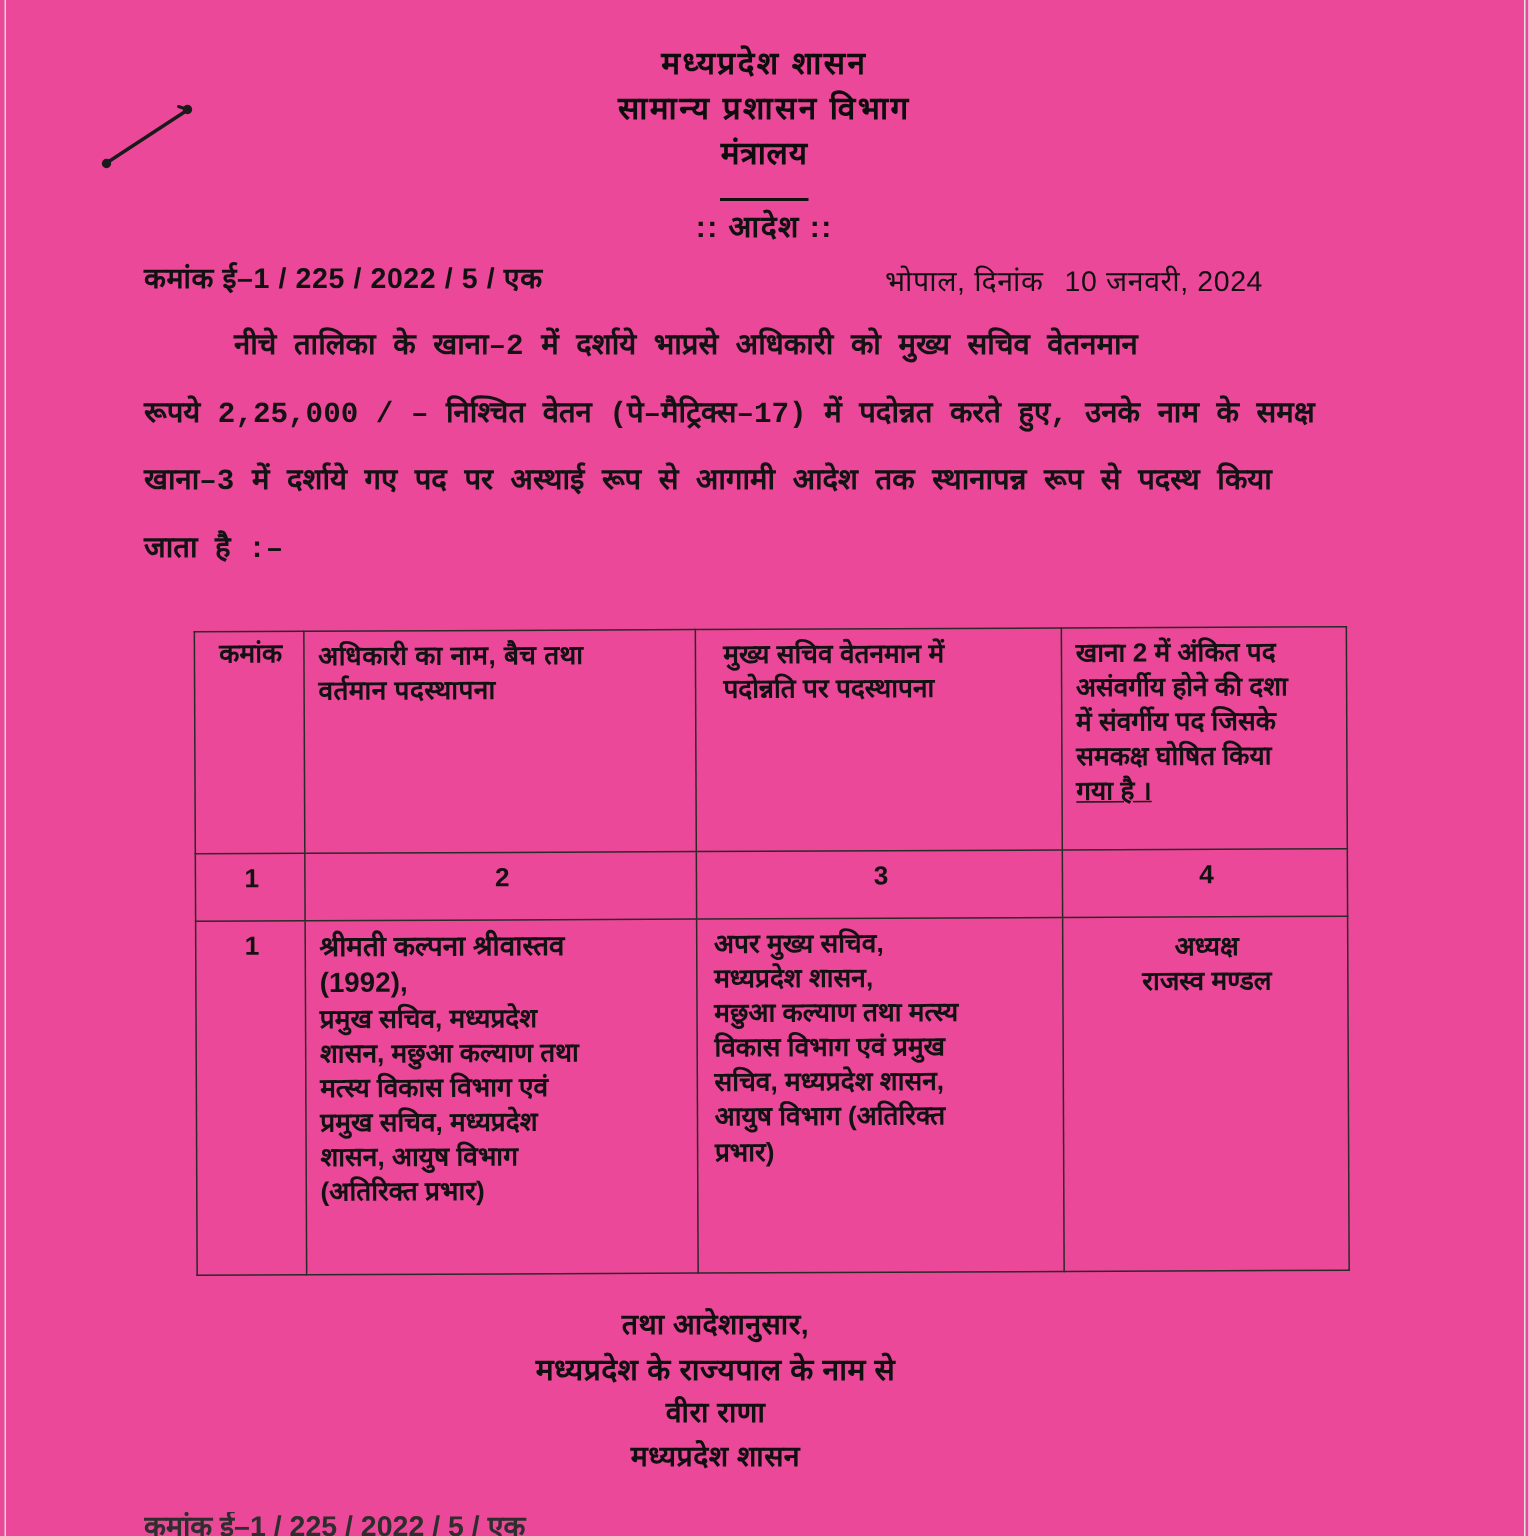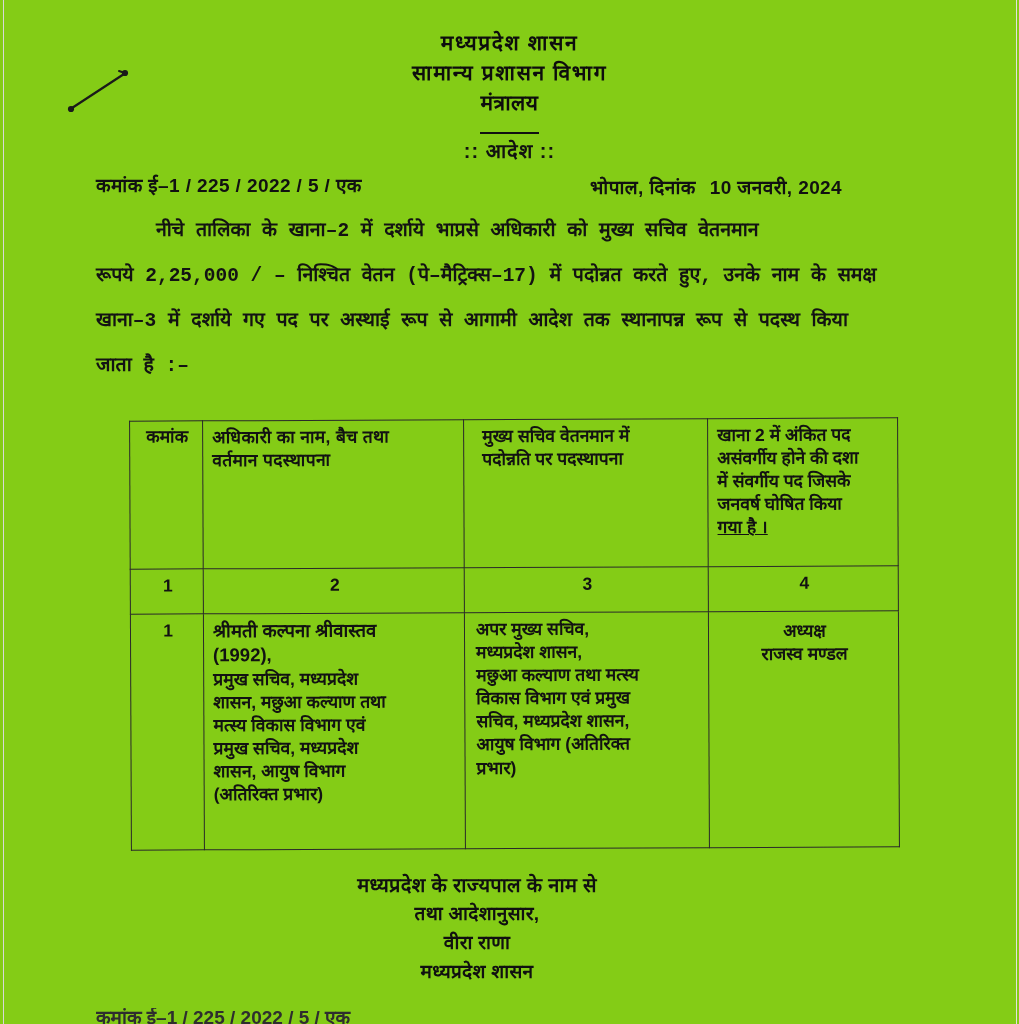--- a/index.html
+++ b/index.html
@@ -9,21 +9,21 @@
     background: #ffffff;
   }
   body {
     font-family: "Liberation Sans", "DejaVu Sans", sans-serif;
     color: #111111;
   }
   #page {
     position: relative;
     width: 1019px;
     height: 1024px;
-    background: #84cc16;
+    background: #ec4899;
     overflow: hidden;
     box-sizing: border-box;
   }
   
   #scan-edge-left {
     position: absolute;
     left: 3px;
     top: 0;
     width: 1px;
     height: 1024px;
@@ -91,21 +91,21 @@
     font-size: 19px;
     font-weight: 700;
     letter-spacing: 0.4px;
     white-space: nowrap;
   }
   #place-date {
     position: absolute;
     left: 590px;
     top: 2px;
     font-size: 19px;
-    font-weight: 700;
+    font-weight: 400;
     letter-spacing: 0.4px;
     white-space: nowrap;
   }
   #place-date .gap { display: inline-block; width: 14px; }
 
   
   #body-para {
     position: absolute;
     left: 96px;
     top: 222px;
@@ -269,21 +269,21 @@
           <span class="ln">वर्तमान पदस्थापना</span>
         </td>
         <td class="hdr-c3">
           <span class="ln">मुख्य सचिव वेतनमान में</span>
           <span class="ln">पदोन्नति पर पदस्थापना</span>
         </td>
         <td class="hdr-c4">
           <span class="jline">खाना 2 में अंकित पद</span>
           <span class="jline">असंवर्गीय होने की दशा</span>
           <span class="jline">में संवर्गीय पद जिसके</span>
-          <span class="jline">जनवर्ष घोषित किया</span>
+          <span class="jline">समकक्ष घोषित किया</span>
           <span class="jline last">गया है ।</span>
         </td>
       </tr>
 
       <tr class="num-row">
         <td>1</td>
         <td>2</td>
         <td>3</td>
         <td>4</td>
       </tr>
@@ -311,22 +311,22 @@
         </td>
         <td class="data-c4">
           <span class="ln">अध्यक्ष</span>
           <span class="ln">राजस्व मण्डल</span>
         </td>
       </tr>
     </tbody>
   </table>
 
   <div id="signature">
+    <div class="sline">तथा आदेशानुसार,</div>
     <div class="sline big">मध्यप्रदेश के राज्यपाल के नाम से</div>
-    <div class="sline">तथा आदेशानुसार,</div>
     <div class="sline">वीरा राणा</div>
     <div class="sline">मध्यप्रदेश शासन</div>
   </div>
 
   <div id="bottom-cut">
     <div class="cutline">कमांक ई–1 / 225 / 2022 / 5 / एक</div>
   </div>
 
 </div>
 

